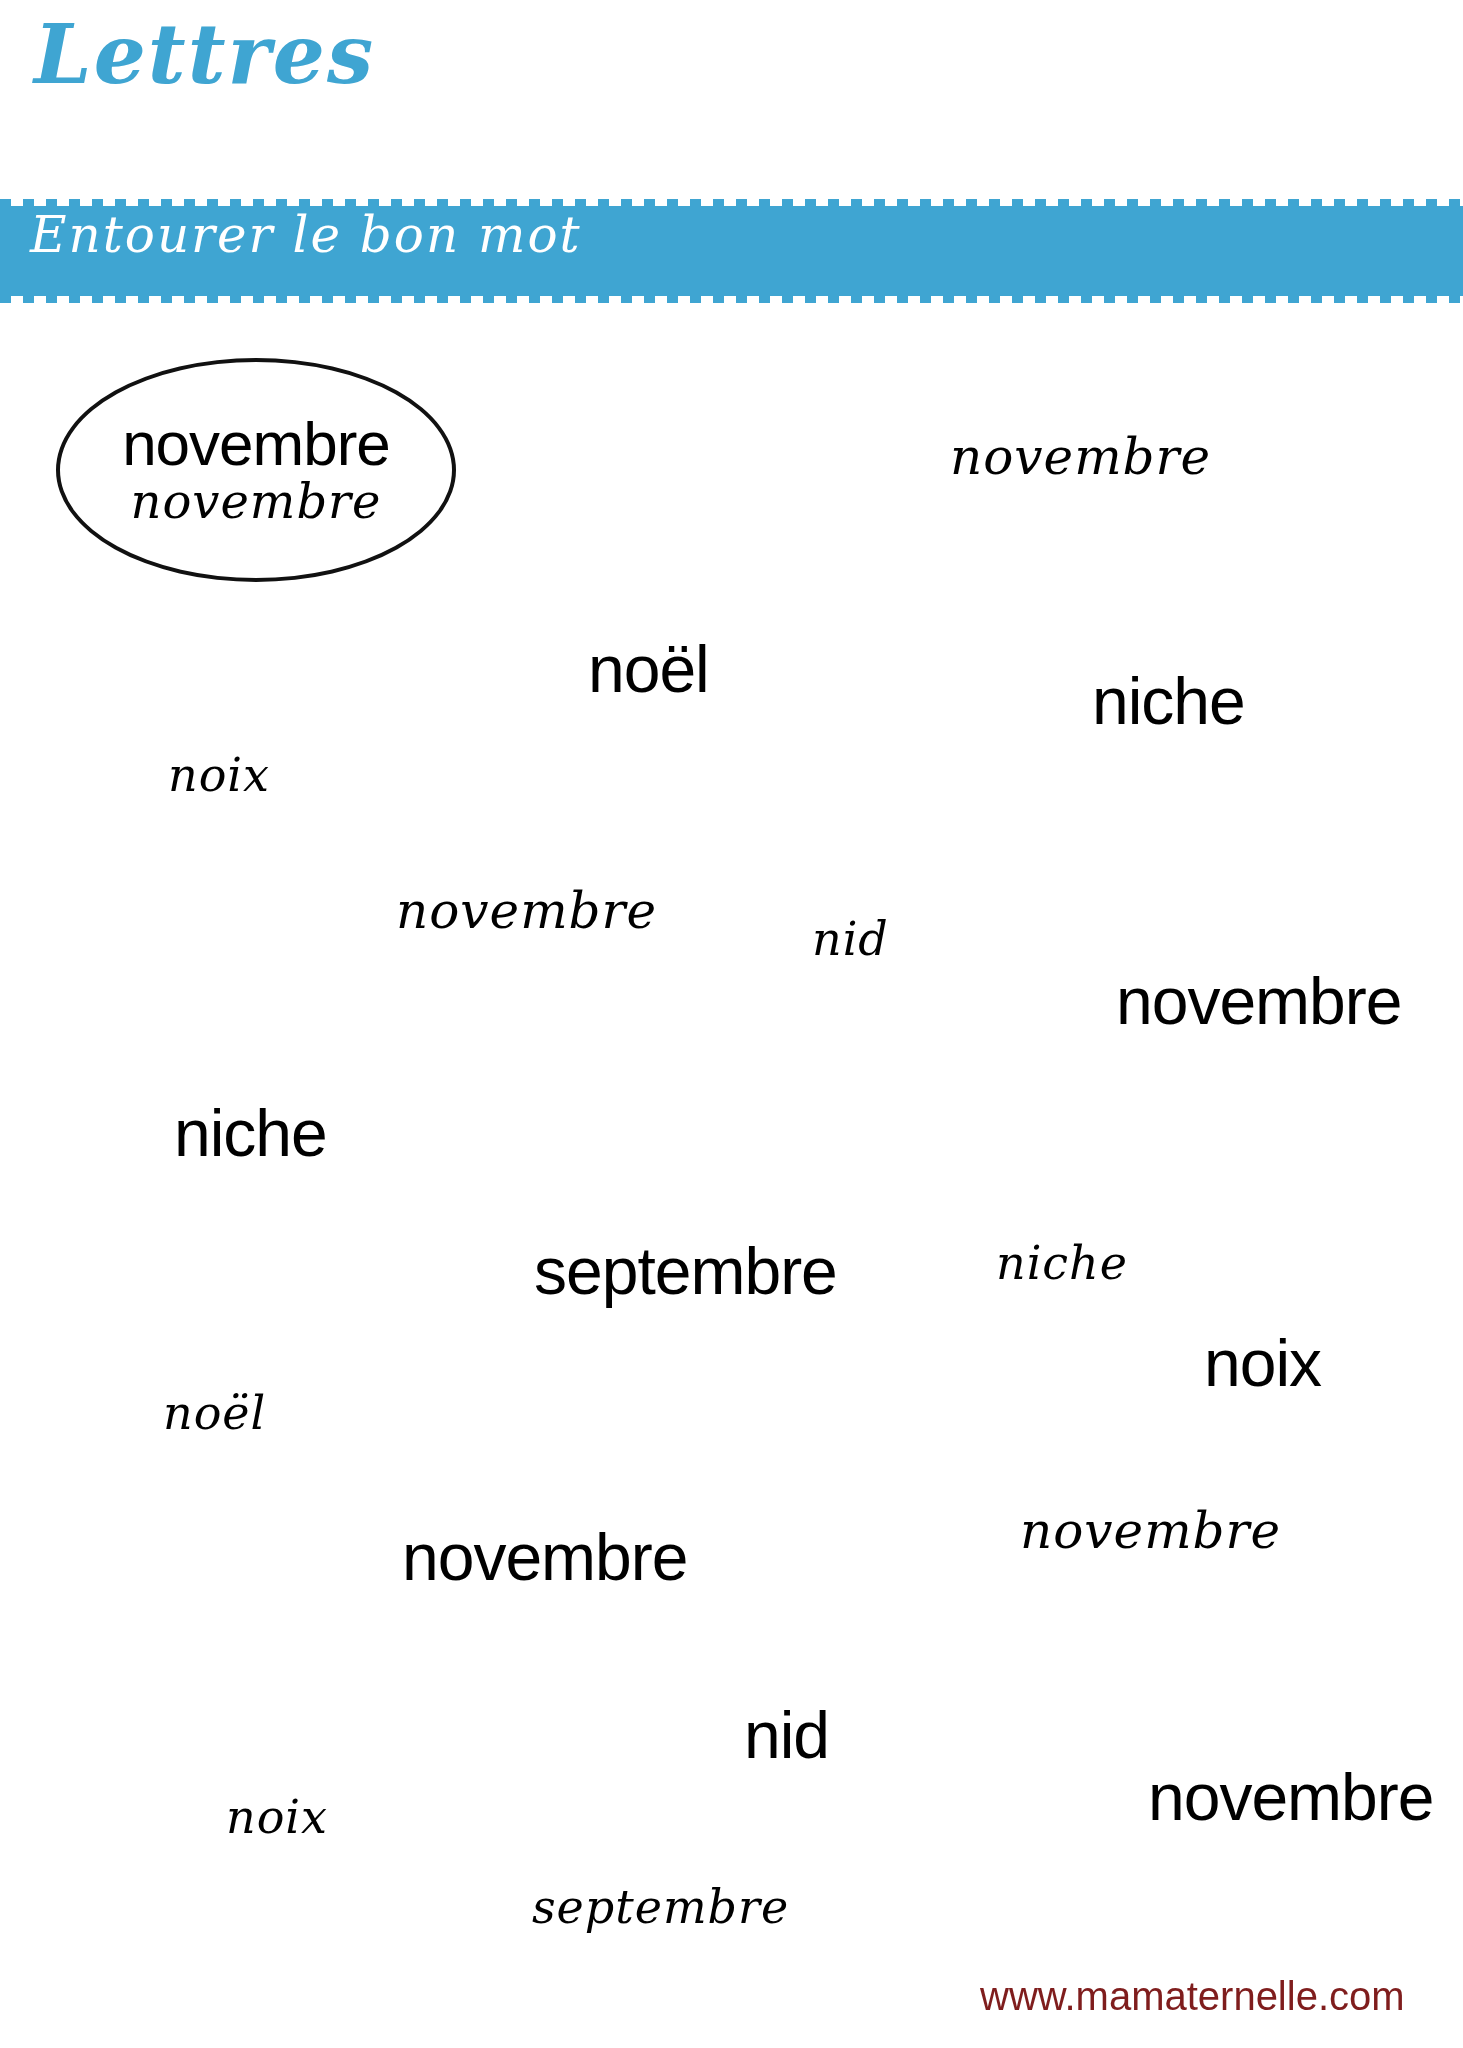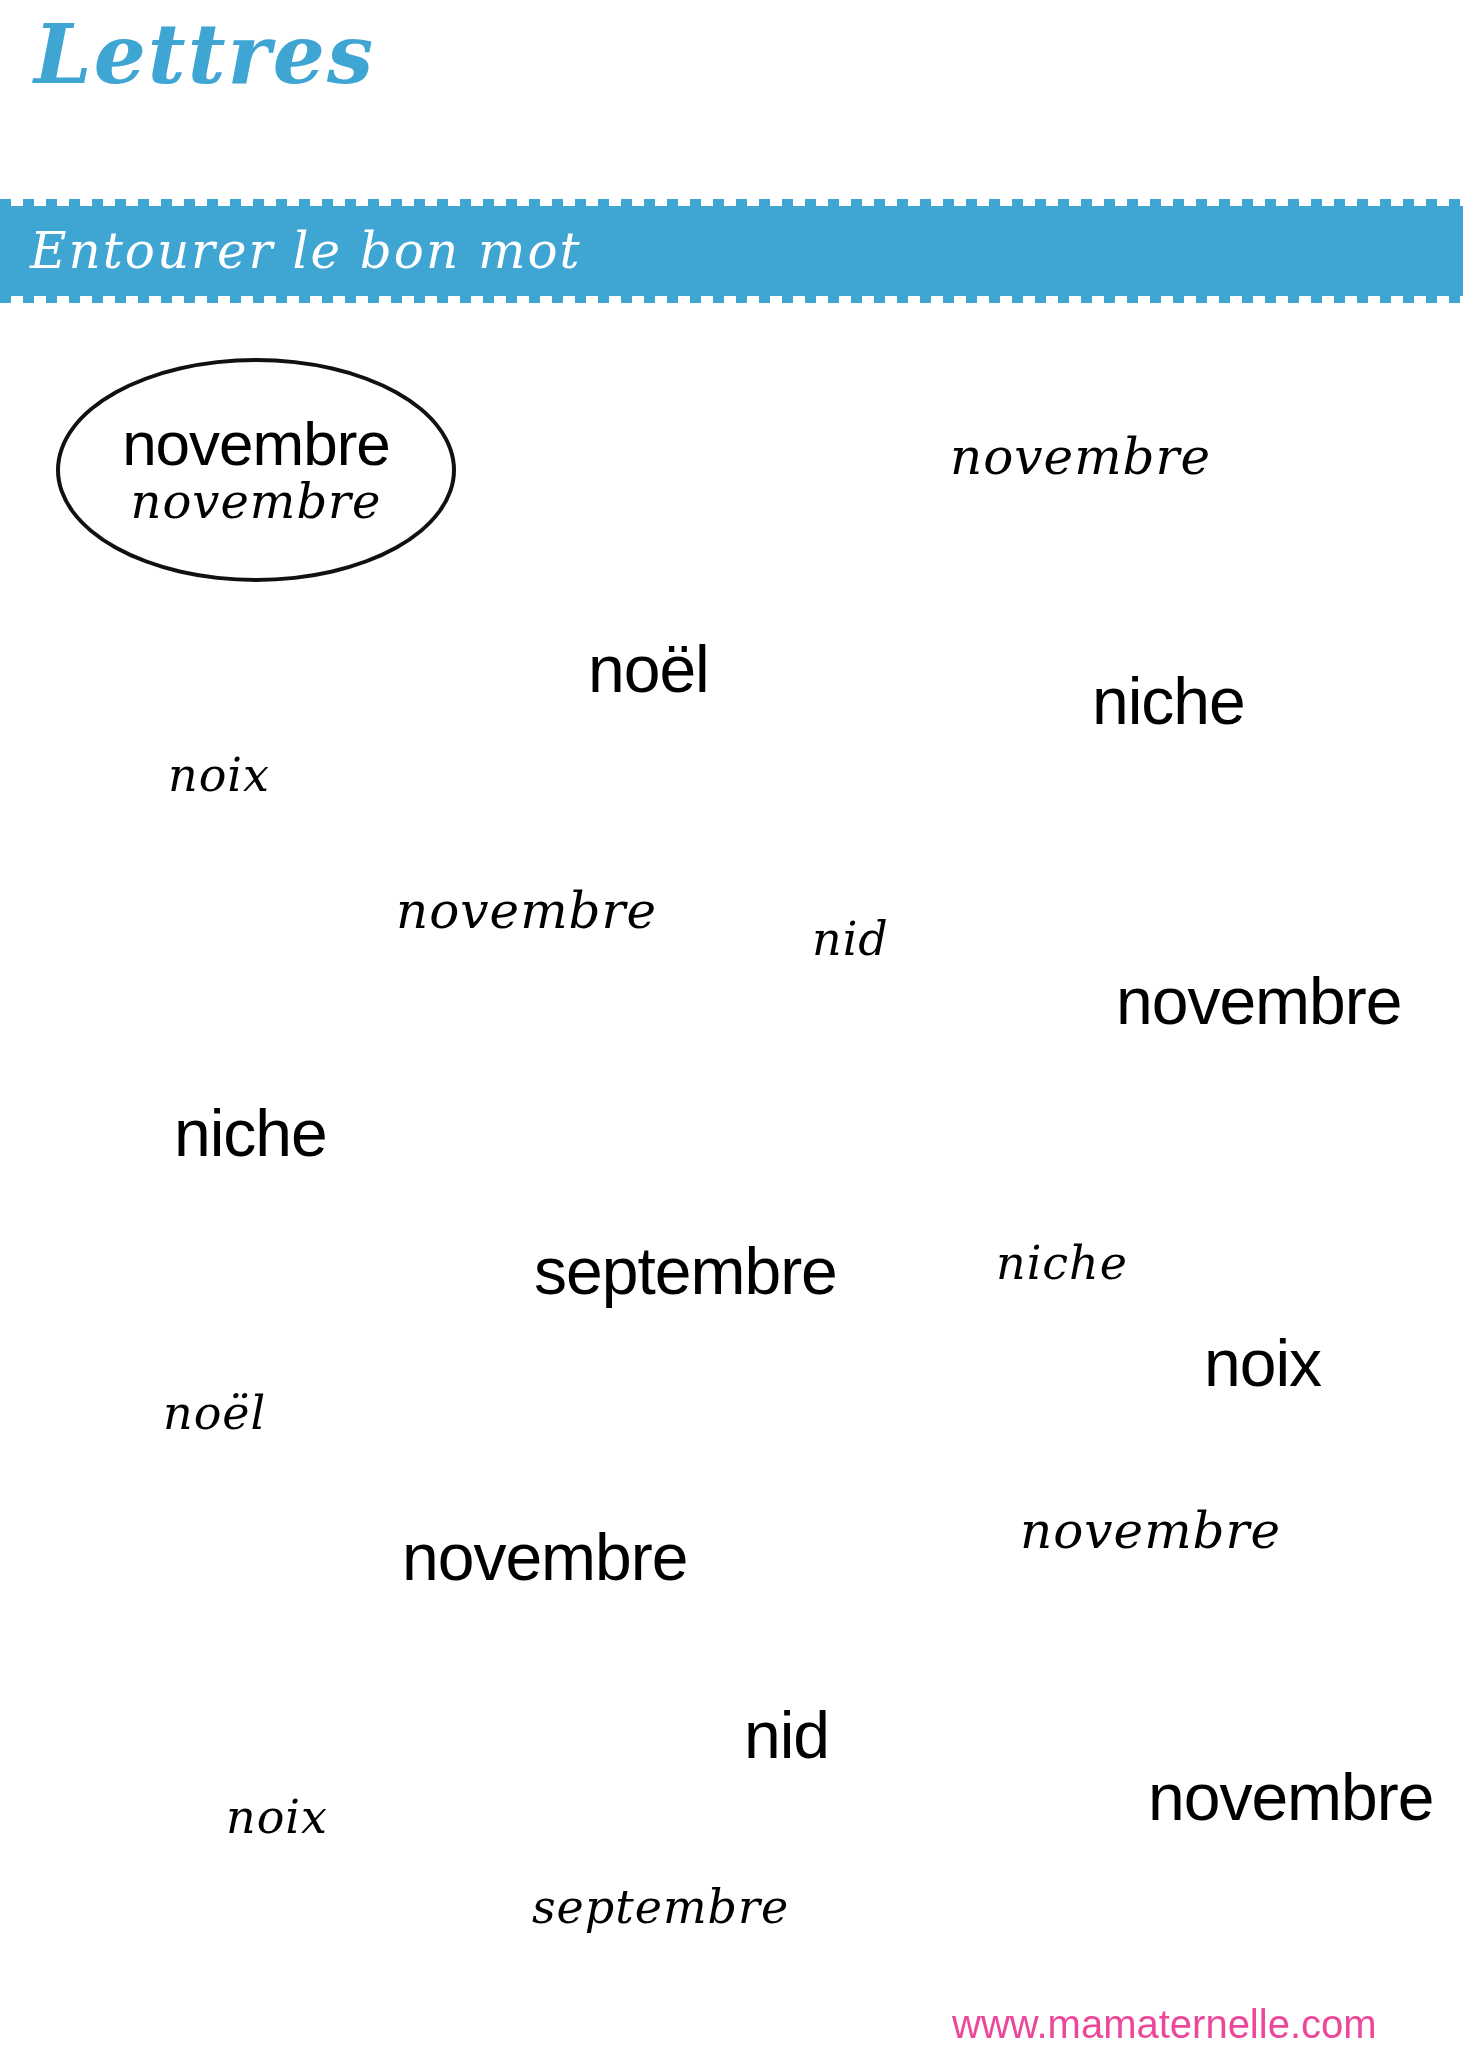--- a/index.html
+++ b/index.html
@@ -36,21 +36,21 @@
   .banner-teeth {
     height: 7px;
     width: 100%;
     background: repeating-linear-gradient(to right, #3fa5d2 0 11px, #ffffff 11px 23px);
   }
   .banner-body {
     height: 90px;
     width: 100%;
     background: #3fa5d2;
     display: flex;
-    align-items: center;
+    align-items: flex-start;
   }
   .banner-body span {
     font-family: "DejaVu Serif", serif;
     font-style: italic;
     font-size: 50px;
     color: #ffffff;
     padding-left: 30px;
     letter-spacing: 2px;
   }
   .example-oval {
@@ -87,26 +87,25 @@
   .example-print {
     font-size: 62px;
     line-height: 1;
   }
   .example-cursive {
     font-size: 48px;
     line-height: 1.1;
   }
   .footer-url {
     position: absolute;
-    left: 952px;
+    left: 980px;
     top: 1974px;
     font-family: "Liberation Sans", sans-serif;
     font-size: 40px;
-    color: #ec4899;
-    margin-top: 28px;
+    color: #7f1d1d;
   }
 </style>
 </head>
 <body>
 
 <div class="page">
 
   <div class="title">Lettres</div>
 
   <div class="banner">

